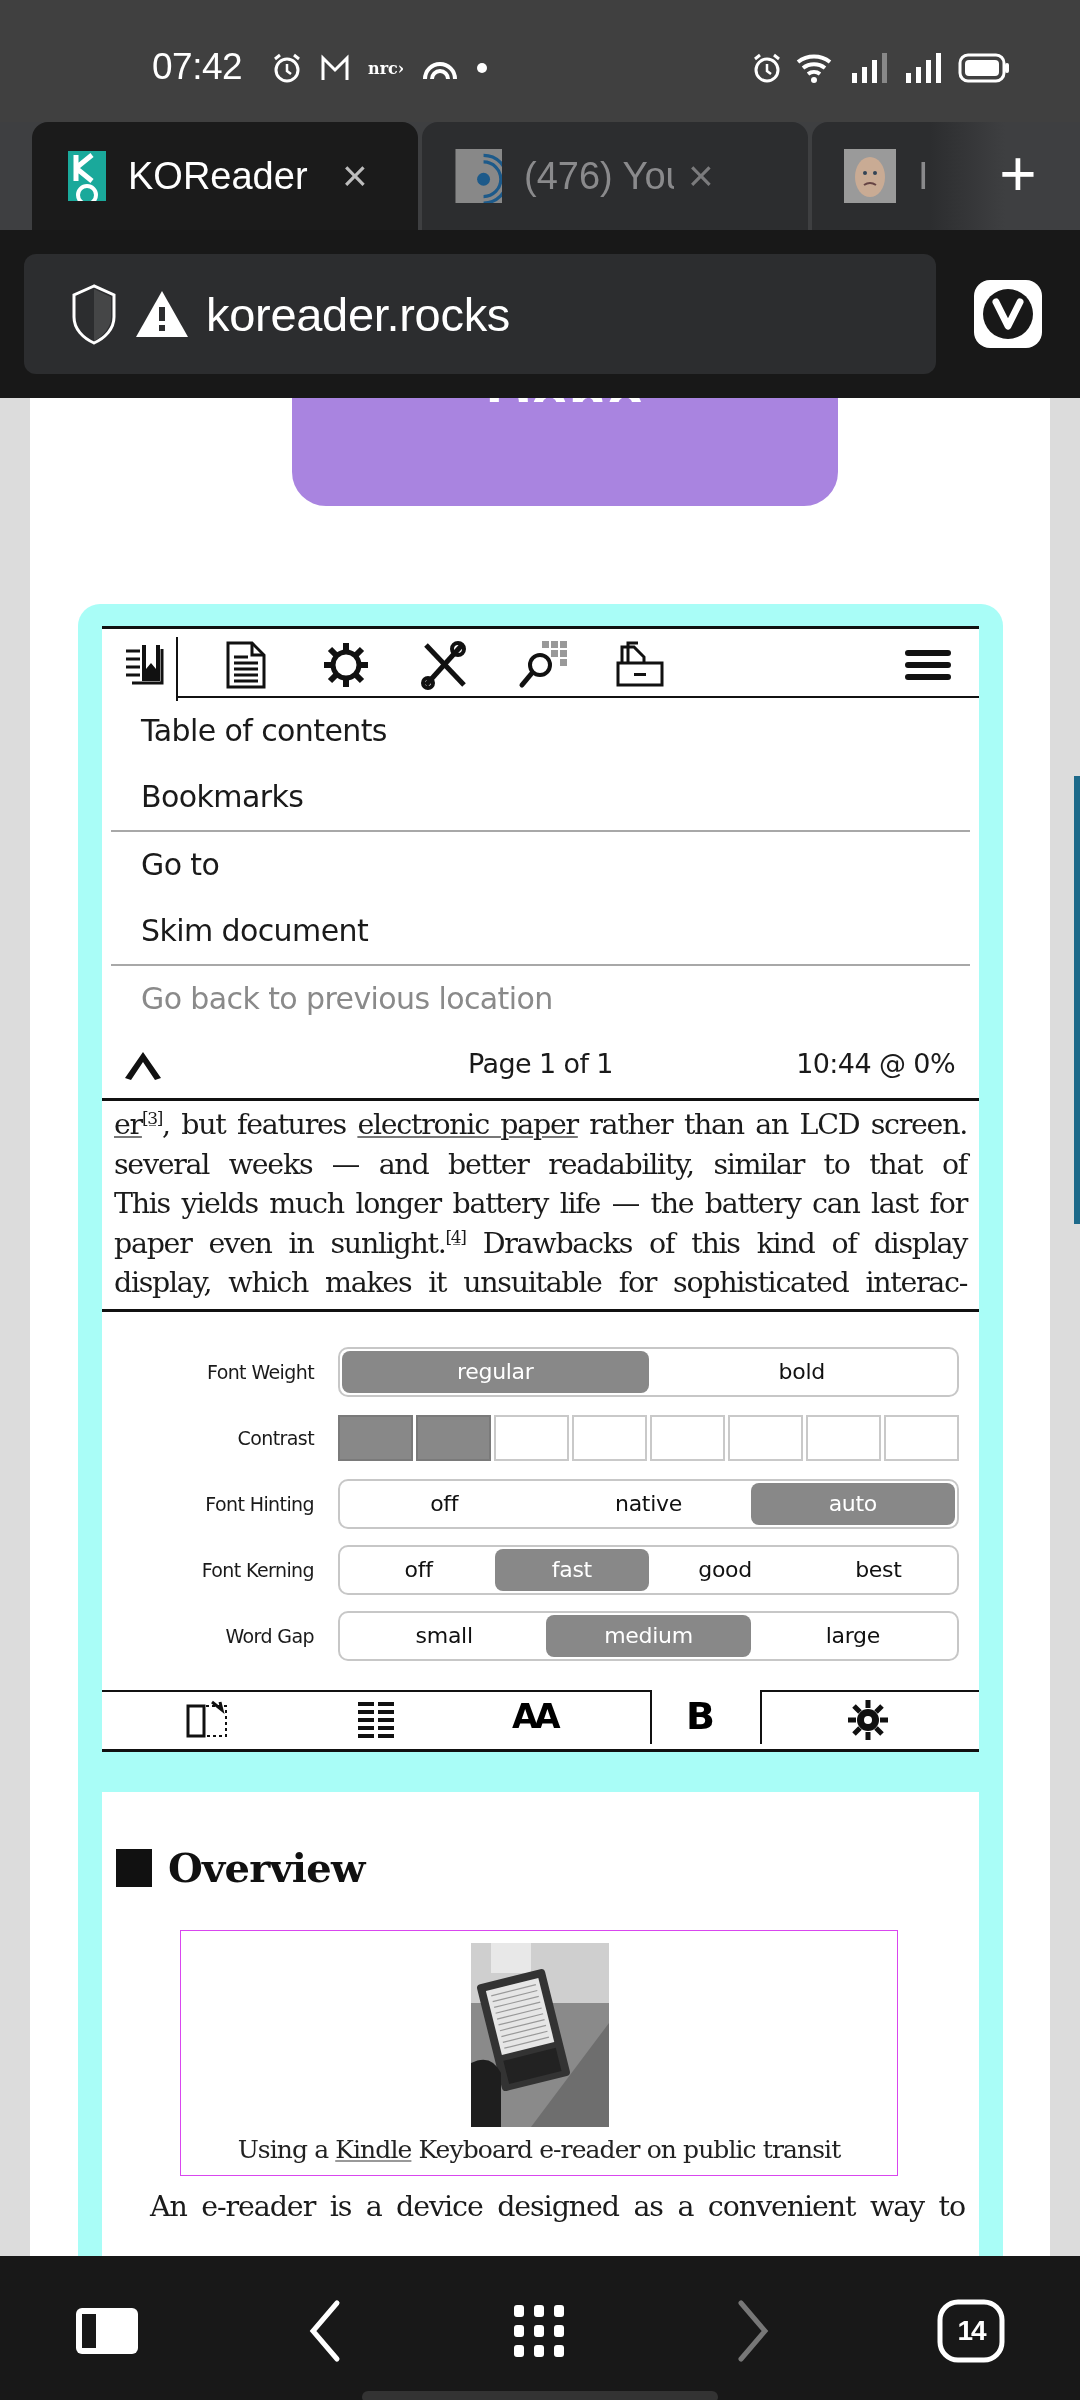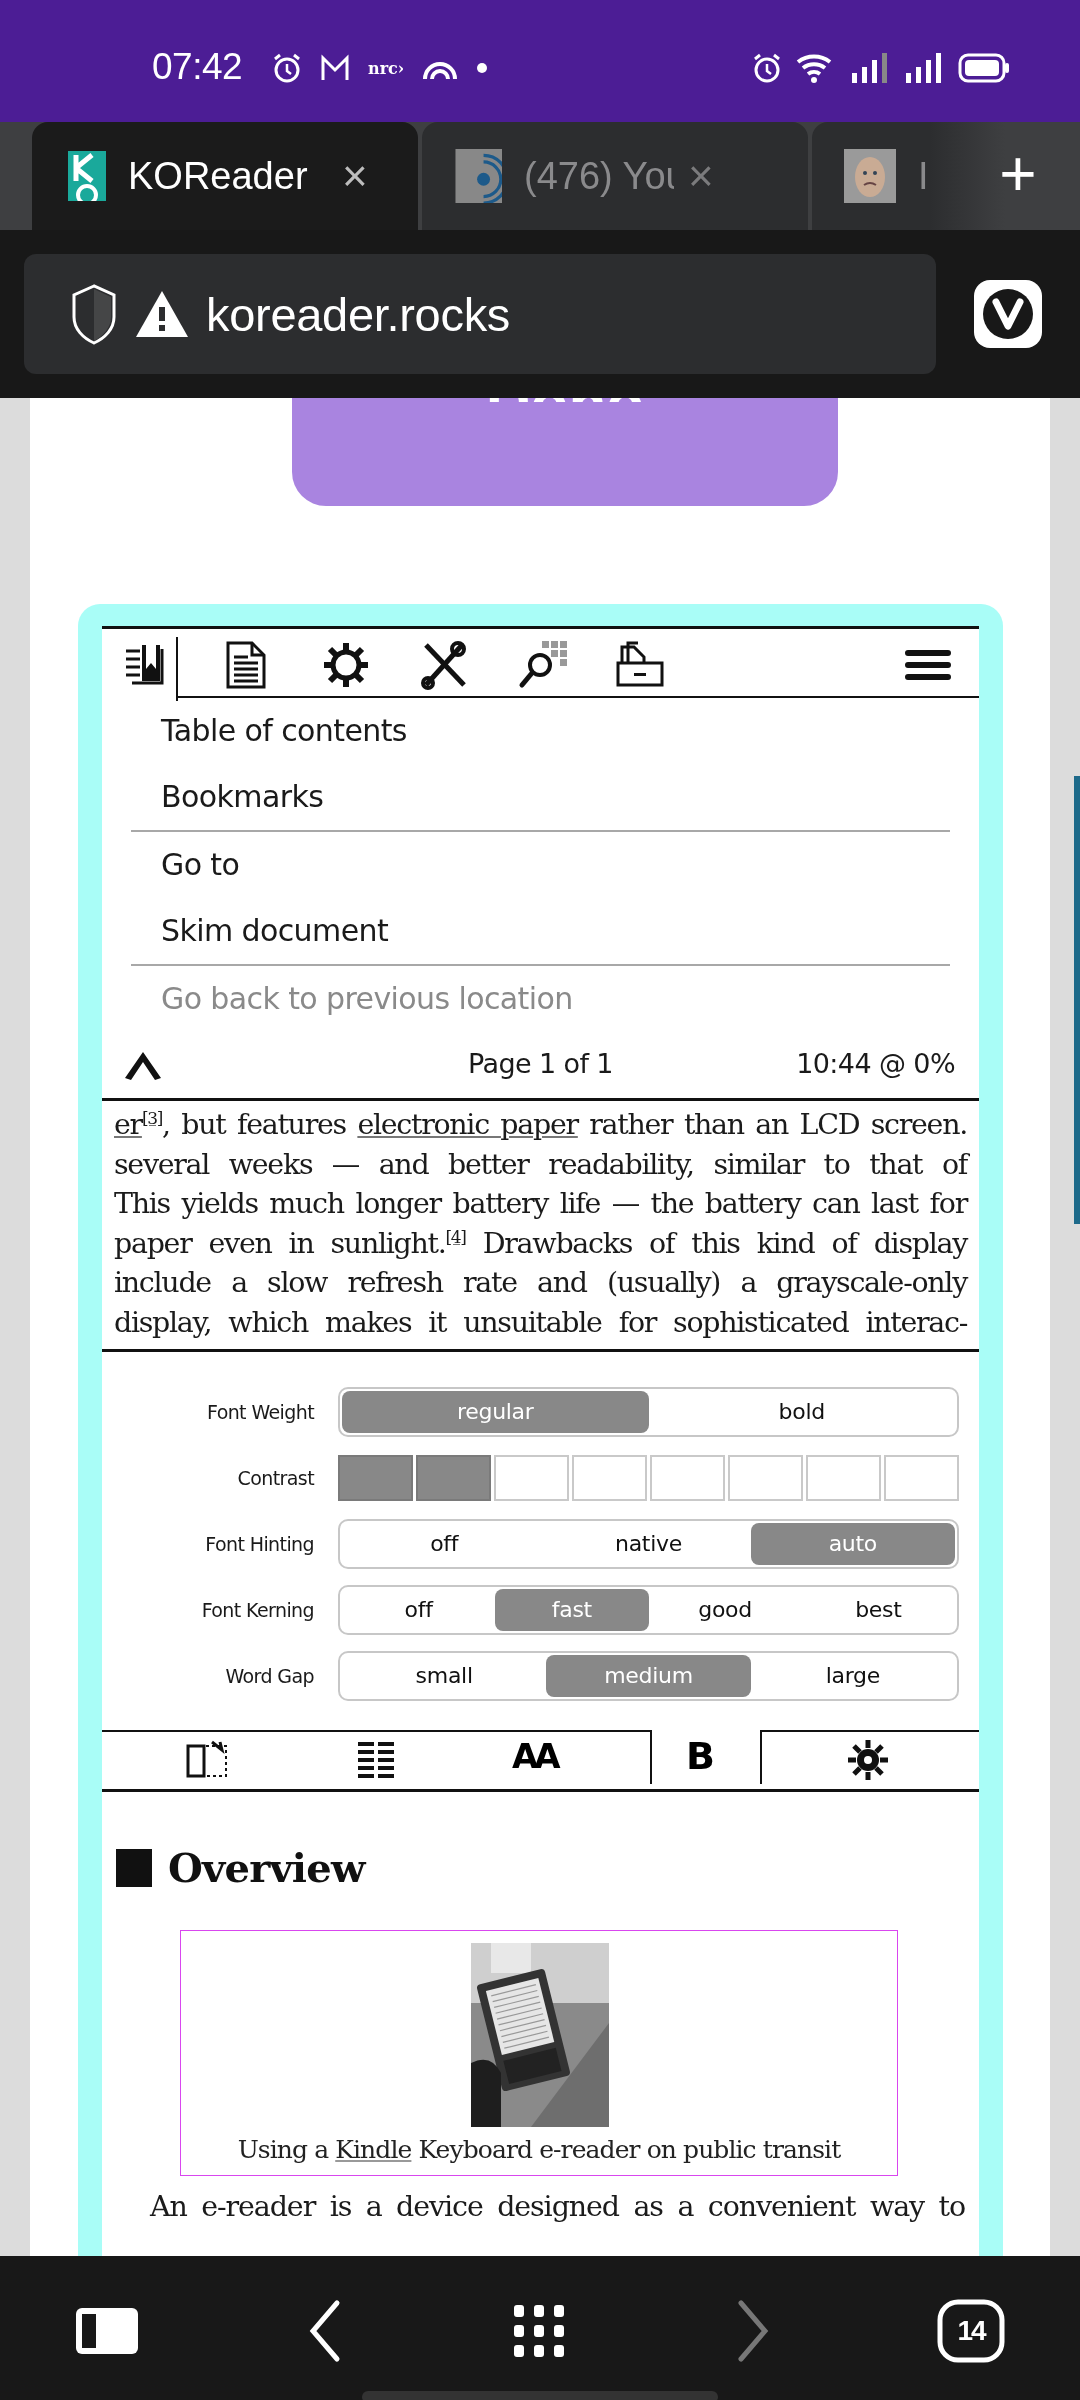--- a/index.html
+++ b/index.html
@@ -1,20 +1,20 @@
 <!DOCTYPE html>
 <html><head>
 <meta charset="utf-8">
 <style>
   * { box-sizing: border-box; margin: 0; padding: 0; }
   html, body { width: 1080px; height: 2400px; overflow: hidden; background: #dcdcdc; }
   body { position: relative; font-family: "Liberation Sans", sans-serif; }
 
   
-  .statusbar { position: absolute; left: 0; top: 0; width: 1080px; height: 122px; background: #4c1d95; color: #fff; }
+  .statusbar { position: absolute; left: 0; top: 0; width: 1080px; height: 122px; background: #404040; color: #fff; }
   .sb-time { position: absolute; left: 152px; top: 46px; font-size: 37px; letter-spacing: -0.5px; }
   .sb-left-icons { position: absolute; left: 272px; top: 52px; display: flex; align-items: center; gap: 18px; }
   .sb-right-icons { position: absolute; right: 70px; top: 52px; display: flex; align-items: center; gap: 14px; }
   .sb-icon { display: inline-block; }
 
   
   .tabstrip { position: absolute; left: 0; top: 122px; width: 1080px; height: 108px; background: #3e3f41; }
   .tab { position: absolute; top: 0; height: 108px; border-radius: 16px 16px 0 0; display: flex; align-items: center; }
   .tab.active { left: 32px; width: 386px; background: #1b1b1b; }
   .tab.inactive { background: #2c2d2f; }
@@ -44,21 +44,21 @@
   .scroll-thumb { position: absolute; left: 1074px; top: 378px; width: 6px; height: 448px; background: #1d6a8a; }
 
   .cyan-frame { position: absolute; left: 48px; top: 206px; width: 925px; height: 1700px; background: #a9fdf7; border-radius: 22px 22px 0 0; }
   .reader { position: absolute; left: 24px; top: 22px; width: 877px; background: #fff; }
 
   
   .ko-topbar { position: relative; height: 72px; border-top: 3px solid #111; }
   .ko-icon { position: absolute; top: 10px; width: 52px; height: 52px; }
   .ko-tabline { position: absolute; left: 74px; right: 0; bottom: 0; height: 2px; background: #111; }
   .ko-tabsep { position: absolute; left: 74px; top: 8px; width: 2px; height: 64px; background: #111; }
-  .ko-menu { padding: 0 29px; }
+  .ko-menu { padding: 0 9px; }
   .ko-item { height: 66px; line-height: 66px; padding-left: 30px; font-size: 30px; color: #1a1a1a; font-family: "DejaVu Sans", sans-serif; letter-spacing: -0.6px; }
   .ko-item.disabled { color: #8a8a8a; }
   .ko-divider { height: 2px; background: #a8a8a8; margin: 0 0; }
   .ko-footer { position: relative; height: 66px; }
   .ko-up { position: absolute; left: 20px; top: 16px; }
   .ko-page { position: absolute; left: 0; right: 0; top: 16px; text-align: center; font-size: 27px; font-family: "DejaVu Sans", sans-serif; letter-spacing: -0.6px; color: #1a1a1a; }
   .ko-clock { position: absolute; right: 24px; top: 16px; font-size: 27px; font-family: "DejaVu Sans", sans-serif; letter-spacing: -0.6px; color: #1a1a1a; }
 
   .ko-text { border-top: 3px solid #111; border-bottom: 3px solid #111; padding: 4px 12px 6px 12px; font-family: "DejaVu Serif", serif; font-size: 28.5px; line-height: 39.6px; color: #1b1b1b; text-align: justify; letter-spacing: -1.3px; }
   .ko-text .line { display: block; text-align-last: justify; white-space: nowrap; }
@@ -280,21 +280,20 @@
             </svg>
           <div class="ko-page">Page 1 of 1</div>
           <div class="ko-clock">10:44 @ 0%</div>
         </div>
 
         <div class="ko-text">
           <span class="line"><span class="u">er</span><sup class="u">[3]</sup><span>, but features </span><span class="u">electronic paper</span><span> rather than an LCD screen.</span></span>
           <span class="line">several weeks — and better readability, similar to that of</span>
           <span class="line">This yields much longer battery life — the battery can last for</span>
           <span class="line"><span>paper even in sunlight.</span><sup class="u">[4]</sup><span> Drawbacks of this kind of display</span></span>
-          <span class="line">include a slow refresh rate and (usually) a grayscale-only</span>
           <span class="line">display, which makes it unsuitable for sophisticated interac-</span>
         </div>
 
         <div class="ko-config">
           <div class="cfg-row">
             <div class="cfg-label">Font Weight</div>
             <div class="cfg-toggle">
               <div class="cfg-opt sel">regular</div>
               <div class="cfg-opt">bold</div>
             </div>

